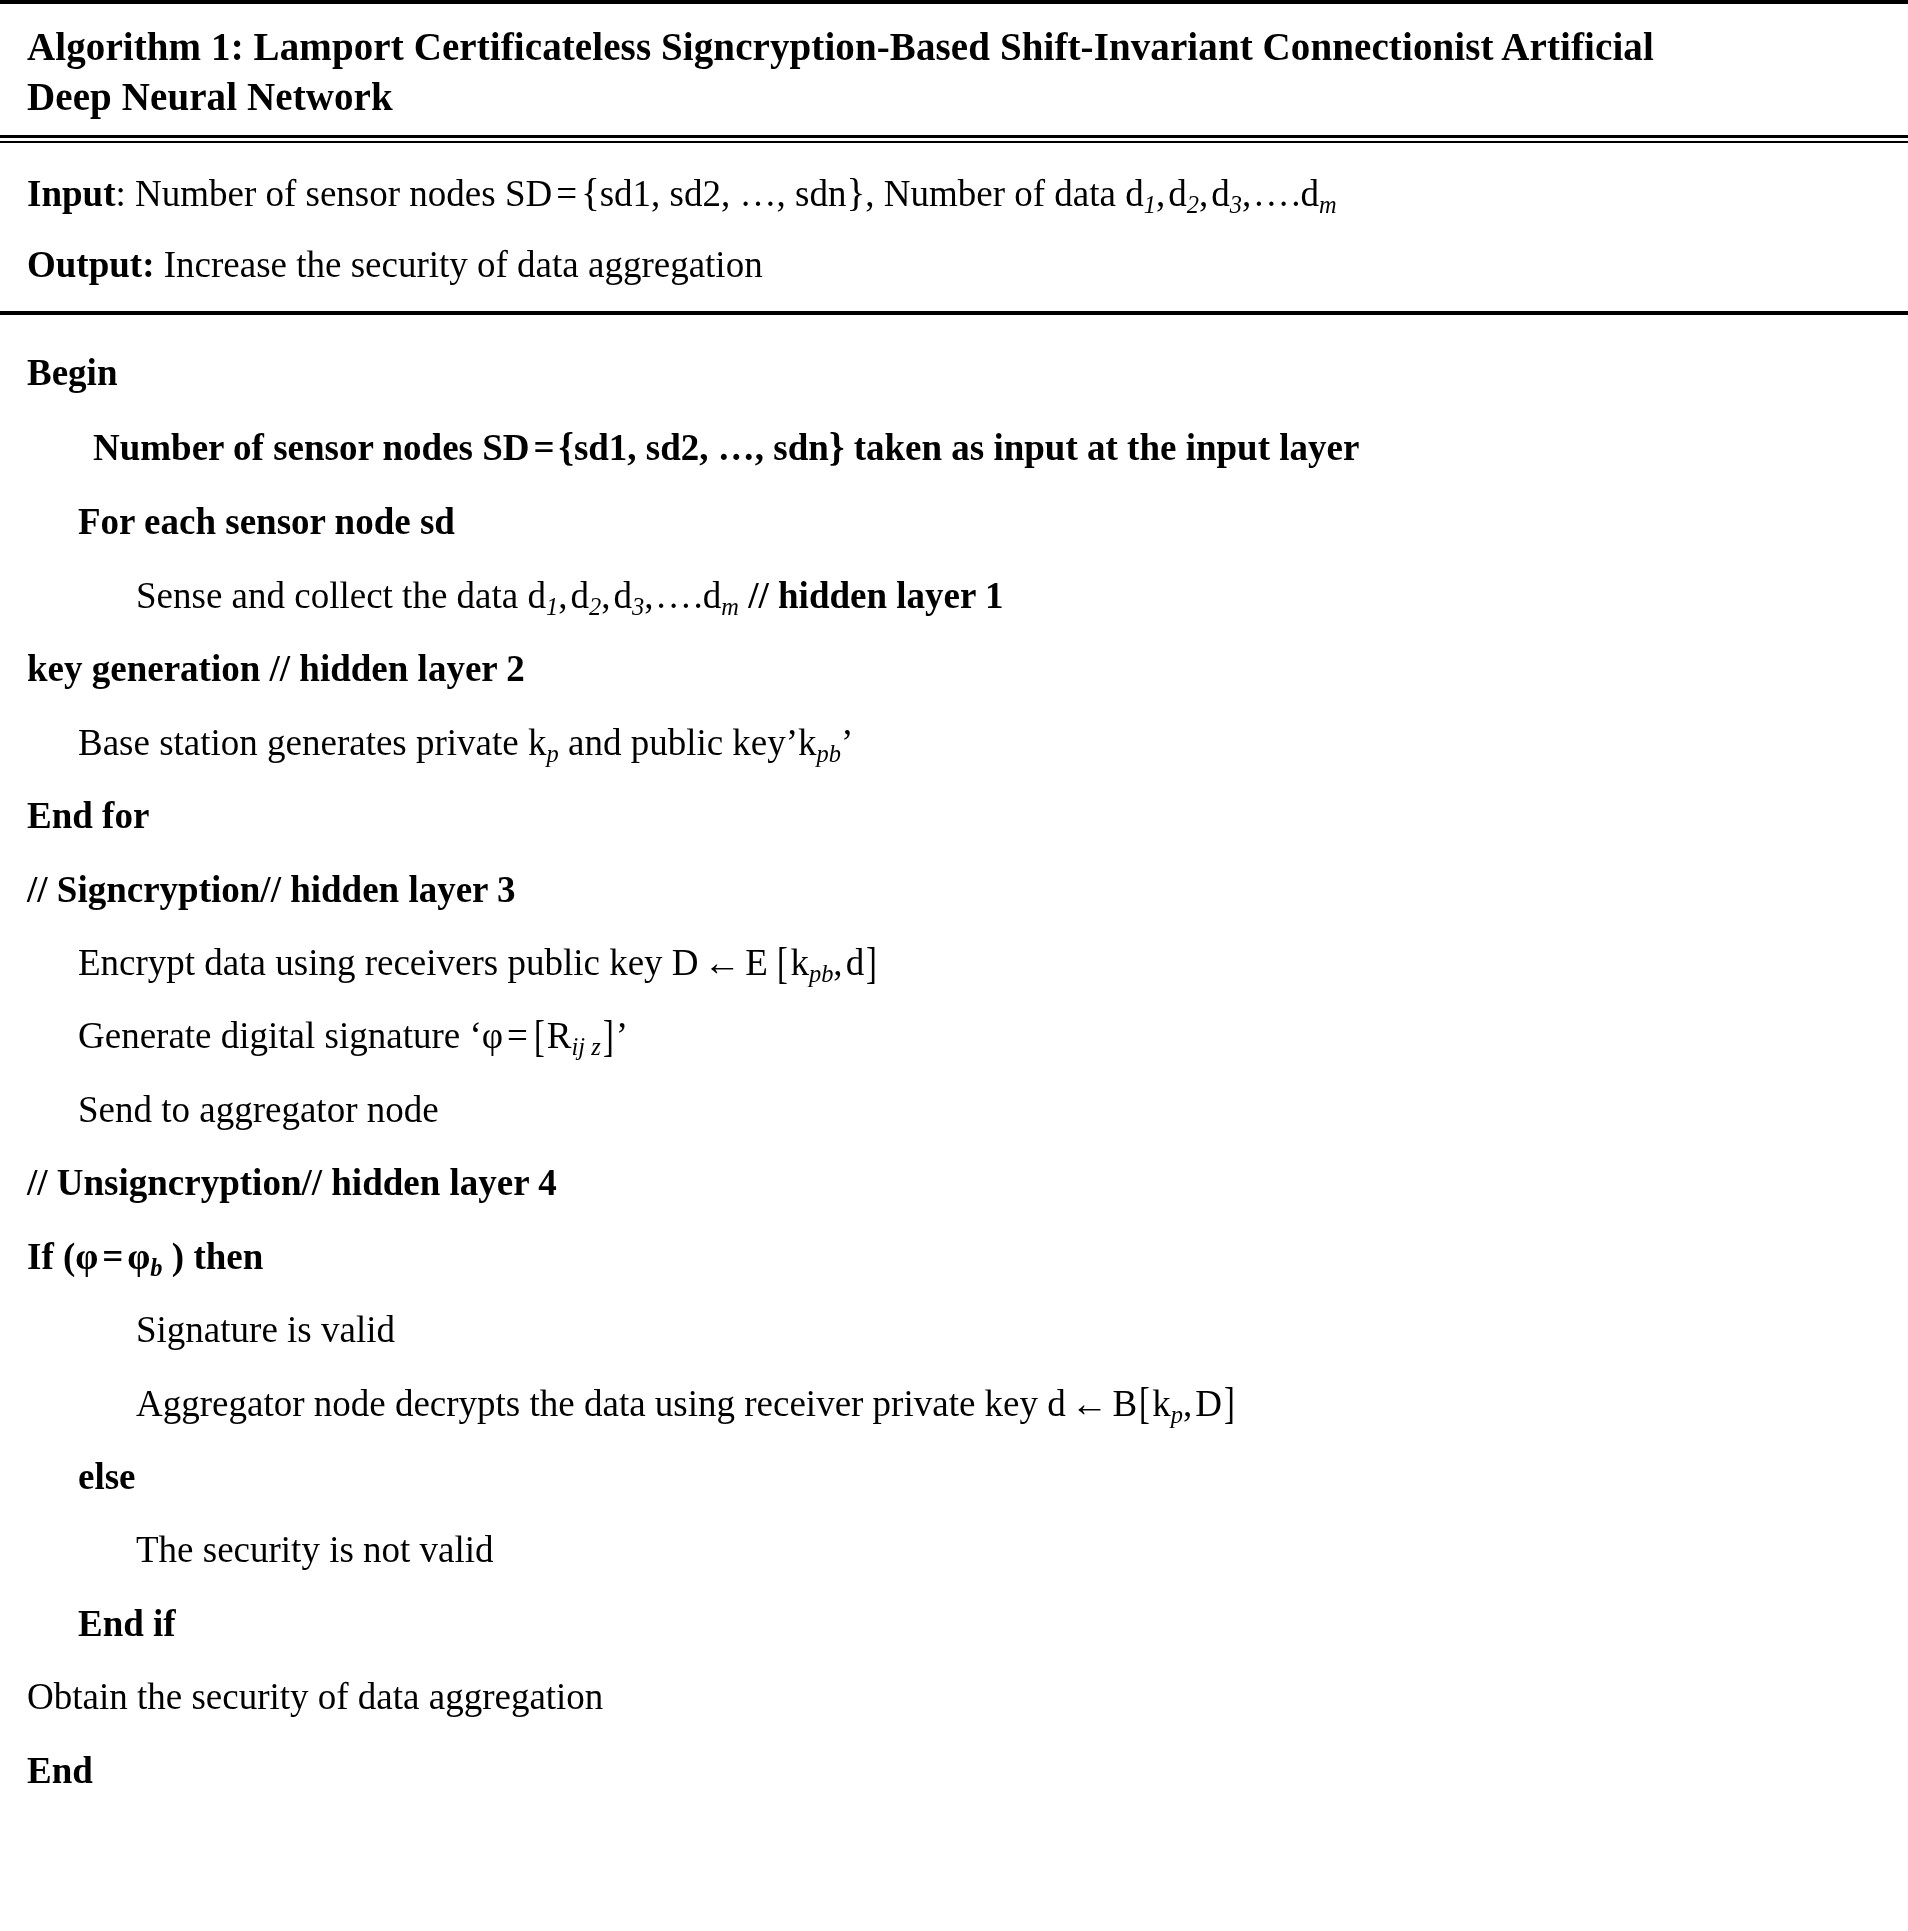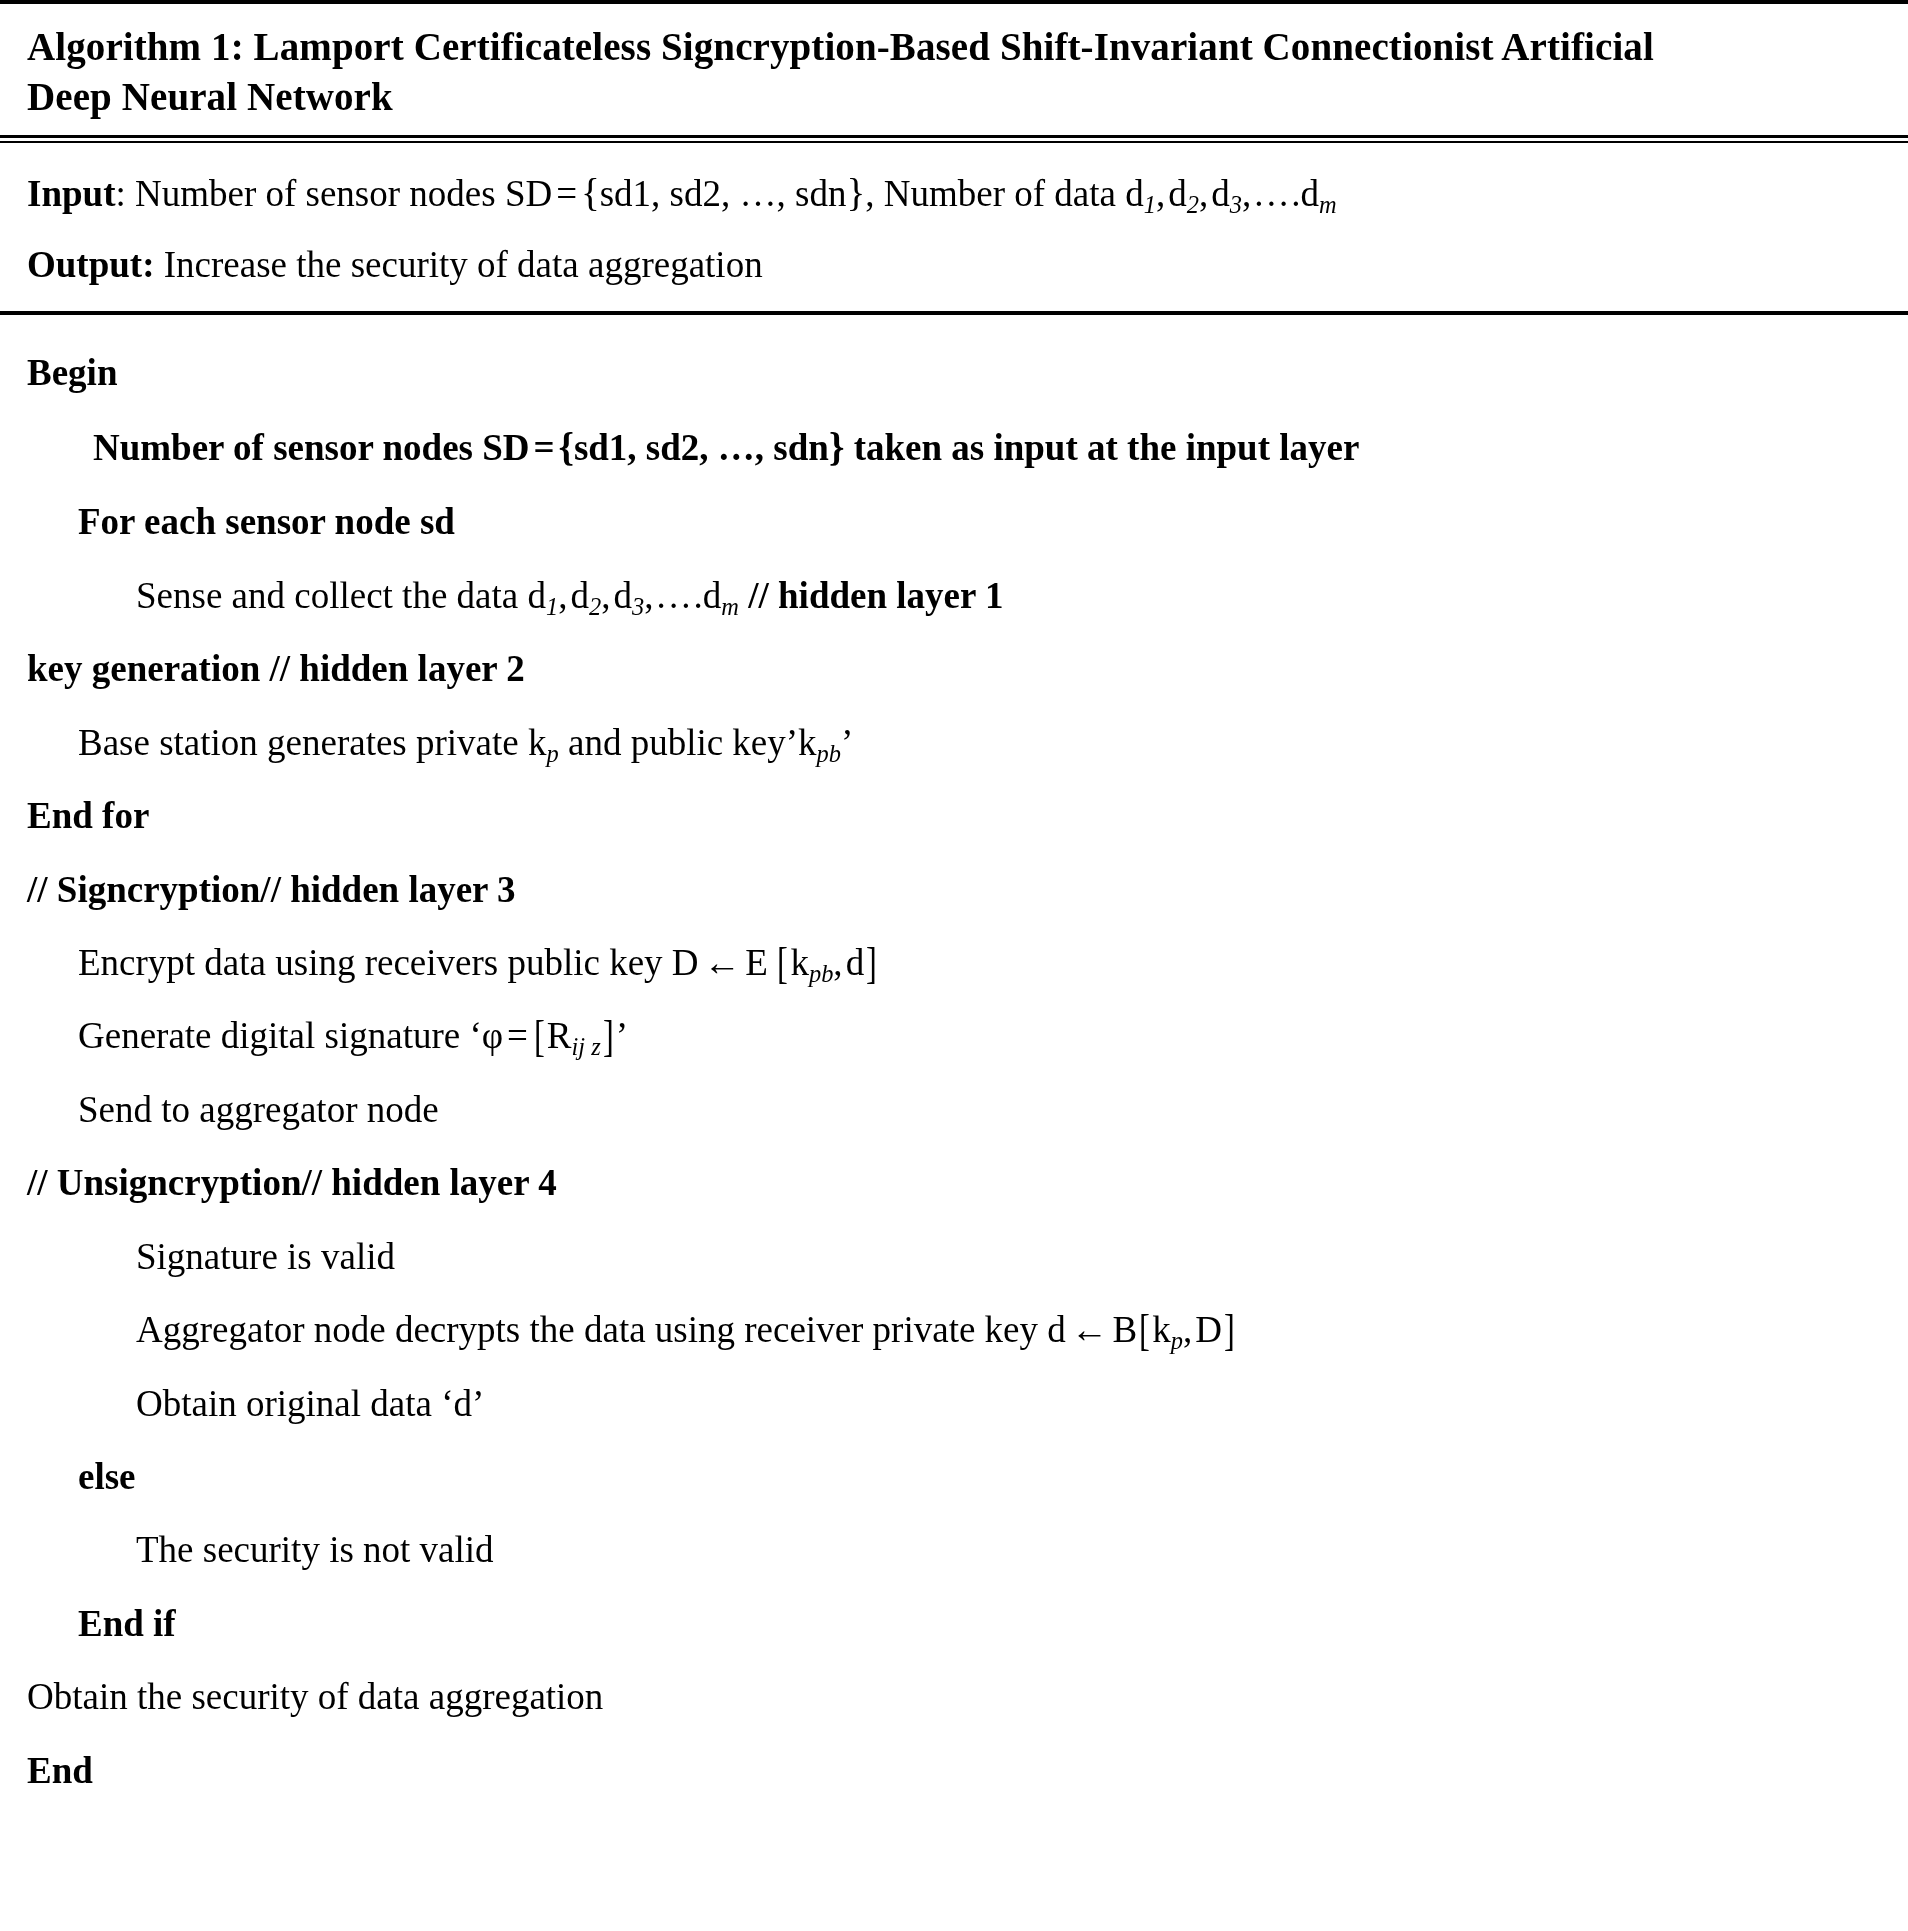--- a/index.html
+++ b/index.html
@@ -192,33 +192,33 @@
     </div>
 
     <div class="step ind-2">
       <span>Send to aggregator node</span>
     </div>
 
     <div class="step bold ind-0">
       <span> // Unsigncryption// hidden layer 4</span>
     </div>
 
+    <div class="step bold ind-0">
+      <span>If (</span><span class="nowrap"><span class="mi">φ</span><span class="op">=</span><span class="nowrap"><span class="mi">φ</span><sub>b</sub></span></span><span> ) then</span>
+    </div>
 
     <div class="step ind-3">
       <span>Signature is valid</span>
     </div>
 
     <div class="step ind-3">
       <span>Aggregator node decrypts the data using receiver private key</span>
       <span class="nowrap"><span class="mi">d</span><span class="arrow">←</span><span class="mi">B</span><span class="brk">[</span><span class="nowrap"><span class="mi">k</span><sub>p</sub><span class="mn">, </span><span class="mi">D</span></span><span class="brk">]</span></span>
     </div>
 
-    <div class="step ind-3">
-      <span>Obtain original data ‘</span><span class="mi">d</span><span>’</span>
-    </div>
 
     <div class="step bold ind-2">
       <span>else</span>
     </div>
 
     <div class="step ind-3">
       <span>The security is not valid</span>
     </div>
 
     <div class="step bold ind-2">

